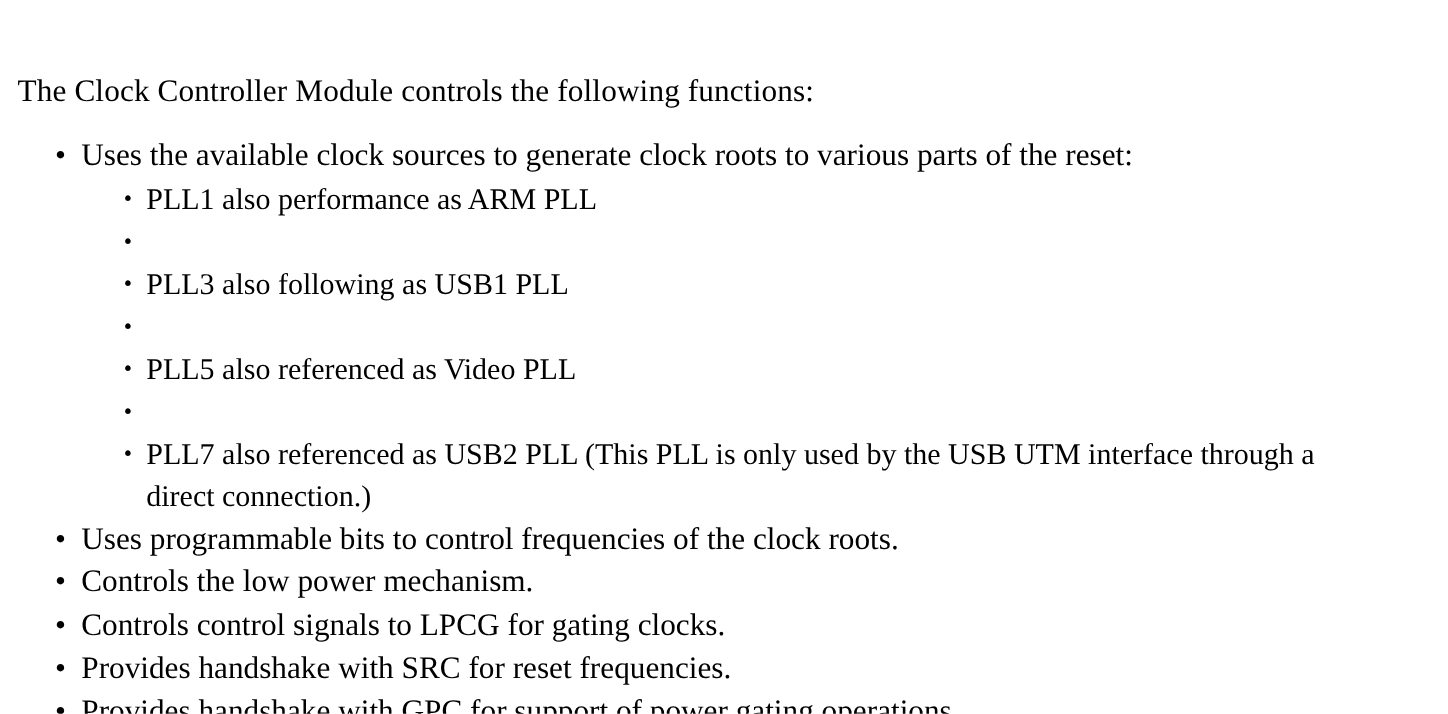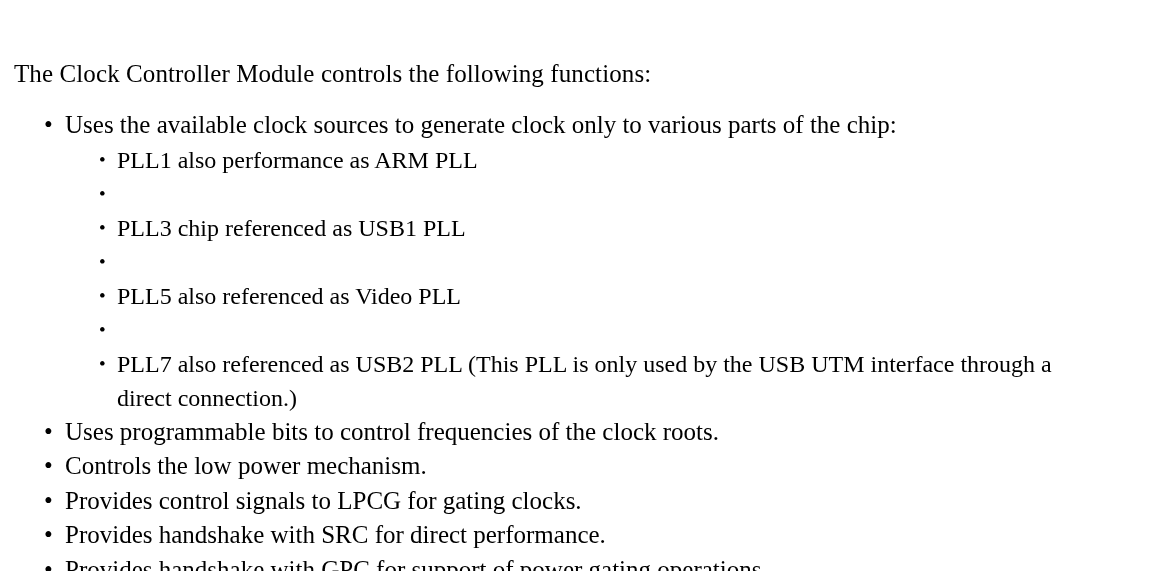--- a/index.html
+++ b/index.html
@@ -114,33 +114,33 @@
 </head>
 <body>
 
 <div class="page">
 
   <div class="intro">The Clock Controller Module controls the following functions:</div>
 
   <div class="list-l1">
       <div class="li1">
         <span class="bullet1">•</span>
-        <span class="txt1">Uses the available clock sources to generate clock only to various parts of the chip:</span>
+        <span class="txt1">Uses the available clock sources to generate clock roots to various parts of the reset:</span>
       </div>
       <div class="list-l2">
         <div class="li2">
           <span class="bullet2">•</span>
           <span class="txt2">PLL1 also performance as ARM PLL</span>
         </div>
         <div class="li2">
           <span class="bullet2">•</span>
         </div>
         <div class="li2">
           <span class="bullet2">•</span>
-          <span class="txt2">PLL3 chip referenced as USB1 PLL</span>
+          <span class="txt2">PLL3 also following as USB1 PLL</span>
         </div>
         <div class="li2">
           <span class="bullet2">•</span>
         </div>
         <div class="li2">
           <span class="bullet2">•</span>
           <span class="txt2">PLL5 also referenced as Video PLL</span>
         </div>
         <div class="li2">
           <span class="bullet2">•</span>
@@ -153,25 +153,25 @@
       <div class="li1">
         <span class="bullet1">•</span>
         <span class="txt1">Uses programmable bits to control frequencies of the clock roots.</span>
       </div>
       <div class="li1">
         <span class="bullet1">•</span>
         <span class="txt1">Controls the low power mechanism.</span>
       </div>
       <div class="li1">
         <span class="bullet1">•</span>
-        <span class="txt1">Provides control signals to LPCG for gating clocks.</span>
+        <span class="txt1">Controls control signals to LPCG for gating clocks.</span>
       </div>
       <div class="li1">
         <span class="bullet1">•</span>
-        <span class="txt1">Provides handshake with SRC for direct performance.</span>
+        <span class="txt1">Provides handshake with SRC for reset frequencies.</span>
       </div>
       <div class="li1">
         <span class="bullet1">•</span>
         <span class="txt1">Provides handshake with GPC for support of power gating operations.</span>
       </div>
     </div>
 
   <div class="watermark">CSDN @何 访</div>
 
 </div>

